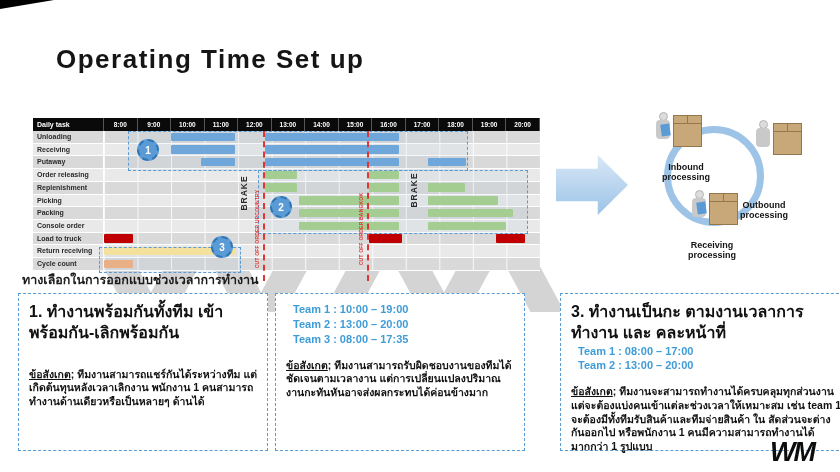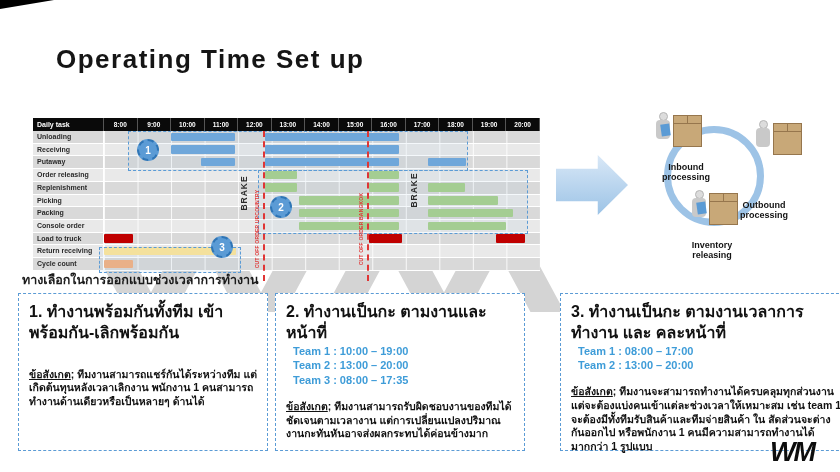--- a/index.html
+++ b/index.html
@@ -222,33 +222,32 @@
   </div>
   <div class="node" style="left:688px;top:190px;">
     <div class="box-big"></div>
       <div class="fig-head"></div>
       <div class="fig-body"></div>
       <div class="fig-paper"></div>
   </div>
 
   <div class="node-label" style="left:648px;top:162px;">Inbound processing</div>
   <div class="node-label" style="left:726px;top:168px;margin-top:32px;">Outbound processing</div>
-  <div class="node-label" style="left:674px;top:240px;">Inventory releasing</div>
+  <div class="node-label" style="left:674px;top:240px;">Receiving processing</div>
 
   <div class="section-heading">ทางเลือกในการออกแบบช่วงเวลาการทำงาน</div>
 
   <div class="option-box" id="option-1">
     <div class="opt-title">1. ทำงานพร้อมกันทั้งทีม เข้าพร้อมกัน-เลิกพร้อมกัน</div>
     <div class="opt-note">
       <span class="note-label">ข้อสังเกต</span><span>; ทีมงานสามารถแชร์กันได้ระหว่างทีม แต่เกิดต้นทุนหลังเวลาเลิกงาน พนักงาน 1 คนสามารถทำงานด้านเดียวหรือเป็นหลายๆ ด้านได้</span>
     </div>
   </div>
 
   <div class="option-box" id="option-2">
-    <div class="opt-title">2. ทำงานเป็นกะ ตามงานและหน้าที่</div>
     <div>
         <div class="team-line">Team 1 : 10:00 – 19:00</div>
         <div class="team-line">Team 2 : 13:00 – 20:00</div>
         <div class="team-line">Team 3 : 08:00 – 17:35</div>
       </div>
     <div class="opt-note">
       <span class="note-label">ข้อสังเกต</span><span>; ทีมงานสามารถรับผิดชอบงานของทีมได้ชัดเจนตามเวลางาน แต่การเปลี่ยนแปลงปริมาณงานกะทันหันอาจส่งผลกระทบได้ค่อนข้างมาก</span>
     </div>
   </div>
 

